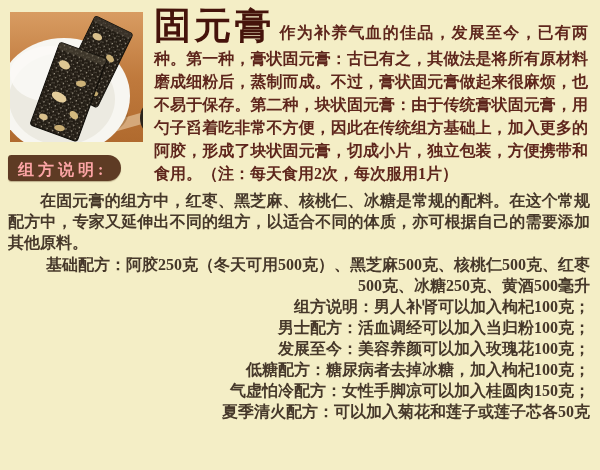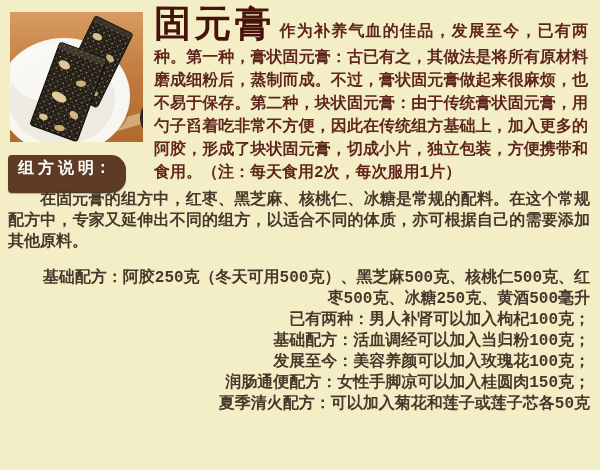--- a/index.html
+++ b/index.html
@@ -3,21 +3,21 @@
 <meta charset="utf-8">
 <style>
   * { margin: 0; padding: 0; box-sizing: border-box; }
   html, body { background: #d8d4c0; }
   .page {
     position: relative;
     width: 600px;
     height: 470px;
     background: #f4eec6;
     overflow: hidden;
-    font-family: Liberation Mono, monospace;
+    font-family: Liberation Serif, serif;
   }
   
   .photo {
     position: absolute;
     left: 10px;
     top: 12px;
     width: 133px;
     height: 130px;
     overflow: hidden;
   }
@@ -40,23 +40,23 @@
     letter-spacing: 2px;
     color: #45130b;
     margin-right: 5px;
     font-weight: bold;
   }
   
   .badge {
     position: absolute;
     left: 8px;
     top: 155px;
-    height: 38px;
+    height: 26px;
     background: #5e3b24;
-    color: #ffffff;
+    color: #fca5a5;
     font-size: 16px;
     font-weight: bold;
     letter-spacing: 4px;
     line-height: 29px;
     padding: 0 14px 0 10px;
     border-radius: 4px 15px 15px 4px;
     box-shadow: 0 1px 1px rgba(90,60,30,0.35);
   }
   
   .section {
@@ -65,21 +65,21 @@
     top: 190px;
     right: 10px;
     font-size: 16px;
     line-height: 21px;
     color: #46382a;
     font-weight: bold;
   }
   .section .lead {
     text-indent: 2em;
     text-align: justify;
-    margin-bottom: 15px;
+    margin-bottom: 1px;
   }
   .formula-line {
     padding-left: 100px;
     text-indent: -68px;
     text-align: right;
   }
 </style>
 </head>
 <body>
 
@@ -141,20 +141,21 @@
 
   <div class="intro">
     <span class="title">固元膏</span><span>作为补养气血的佳品，发展至今，已有两种。第一种，膏状固元膏：古已有之，其做法是将所有原材料磨成细粉后，蒸制而成。不过，膏状固元膏做起来很麻烦，也不易于保存。第二种，块状固元膏：由于传统膏状固元膏，用勺子舀着吃非常不方便，因此在传统组方基础上，加入更多的阿胶，形成了块状固元膏，切成小片，独立包装，方便携带和食用。（注：每天食用2次，每次服用1片）</span>
   </div>
 
   <div class="badge">组方说明:</div>
 
   <div class="section">
     <div class="lead">在固元膏的组方中，红枣、黑芝麻、核桃仁、冰糖是常规的配料。在这个常规配方中，专家又延伸出不同的组方，以适合不同的体质，亦可根据自己的需要添加其他原料。</div>
     <div class="formula-line">基础配方：阿胶250克（冬天可用500克）、黑芝麻500克、核桃仁500克、红枣500克、冰糖250克、黄酒500毫升</div>
-    <div class="formula-line">已有两种：男人补肾可以加入枸杞100克；</div>
-    <div class="formula-line">基础配方：活血调经可以加入当归粉100克；</div>
+    <div class="formula-line">组方说明：男人补肾可以加入枸杞100克；</div>
+    <div class="formula-line">男士配方：活血调经可以加入当归粉100克；</div>
     <div class="formula-line">发展至今：美容养颜可以加入玫瑰花100克；</div>
-    <div class="formula-line">润肠通便配方：女性手脚凉可以加入桂圆肉150克；</div>
+    <div class="formula-line">低糖配方：糖尿病者去掉冰糖，加入枸杞100克；</div>
+    <div class="formula-line">气虚怕冷配方：女性手脚凉可以加入桂圆肉150克；</div>
     <div class="formula-line">夏季清火配方：可以加入菊花和莲子或莲子芯各50克</div>
   </div>
 
 </div>
 
 </body></html>

